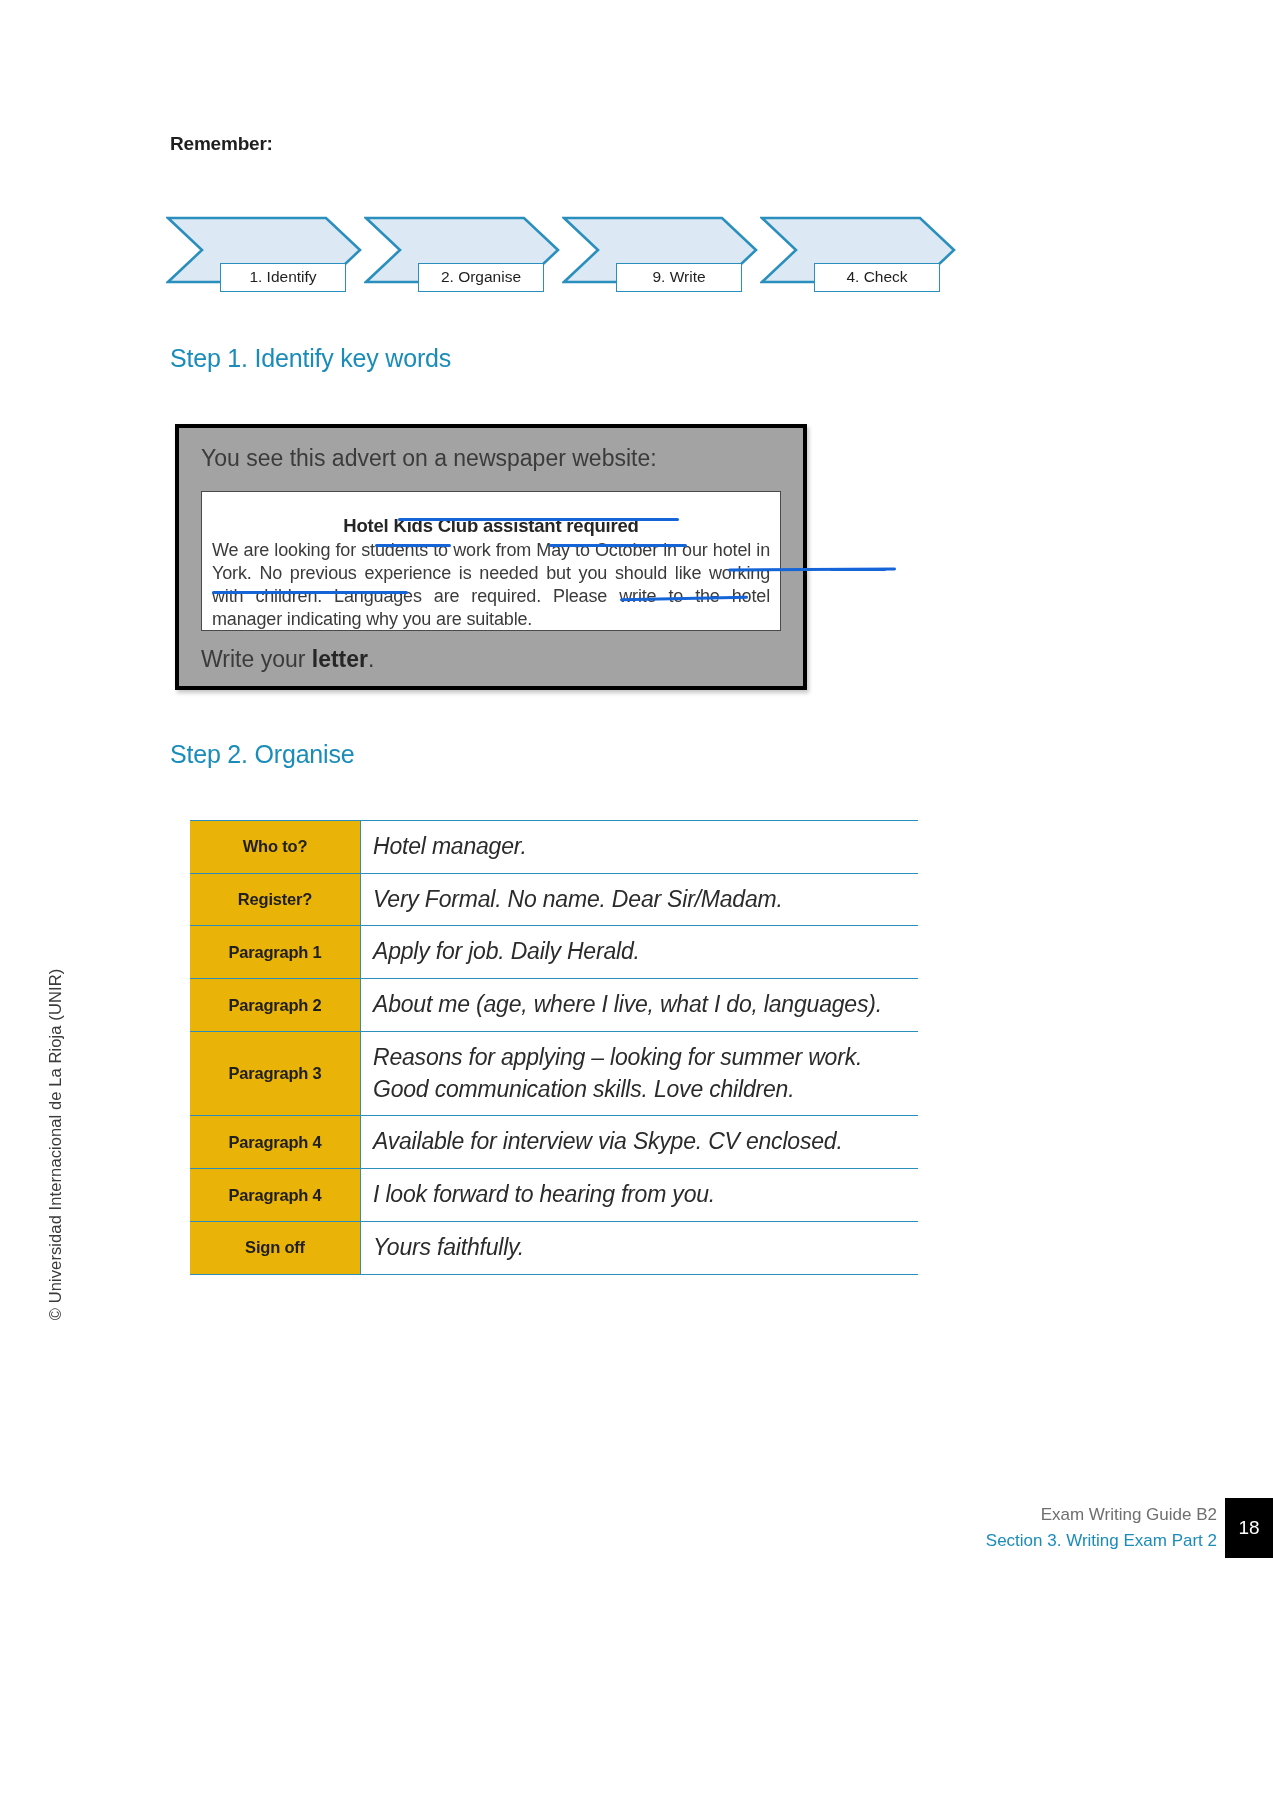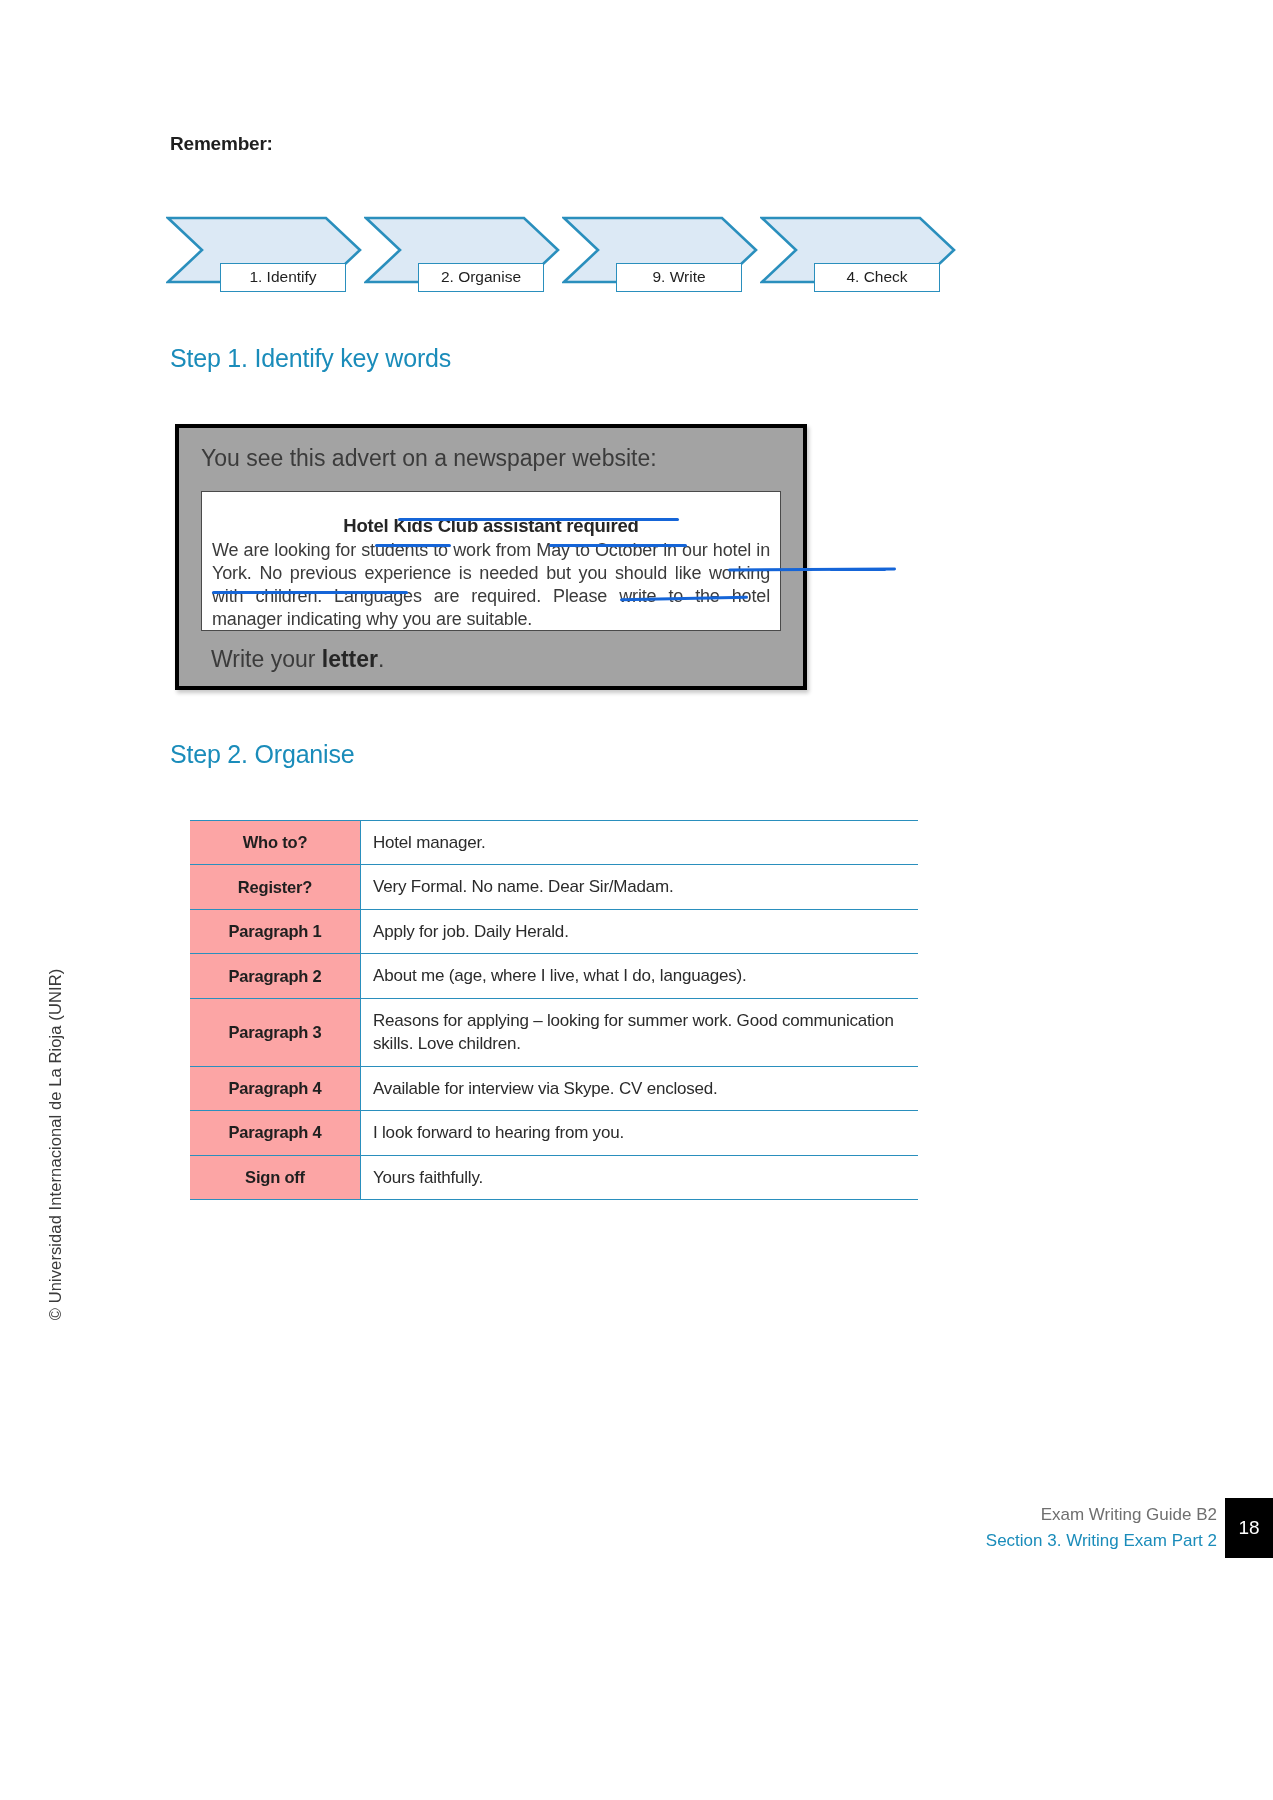--- a/index.html
+++ b/index.html
@@ -134,21 +134,21 @@
   .advert-body {
     margin-top: 1px;
     font-size: 18px;
     color: #3b3b3b;
     line-height: 1.28;
     text-align: justify;
     letter-spacing: -0.15px;
   }
   .advert-closing {
     position: absolute;
-    left: 32px;
+    left: 22px;
     top: 218px;
     font-size: 23px;
     color: #3b3b3b;
   }
   .advert-closing b { color: #262626; }
 
   
   .uline {
     position: absolute;
     background: #1565d8;
@@ -165,30 +165,31 @@
     border-collapse: collapse;
   }
   .org-table td {
     border-top: 1.6px solid #2a8fbd;
     border-bottom: 1.6px solid #2a8fbd;
     padding: 10px 12px;
     vertical-align: middle;
   }
   .org-label {
     width: 146px;
-    background: #fca5a5;
+    background: #eab308;
     border-right: 1.6px solid #2a8fbd;
     font-size: 16.5px;
     font-weight: bold;
     color: #1f1f1f;
     text-align: center;
     letter-spacing: -0.2px;
   }
   .org-value {
-    font-size: 17px;
+    font-size: 23px;
+    font-style: italic;
     color: #2b2b2b;
     letter-spacing: -0.2px;
     line-height: 1.38;
   }
 
   
   .footer {
     position: absolute;
     right: 0px;
     bottom: 242px;

